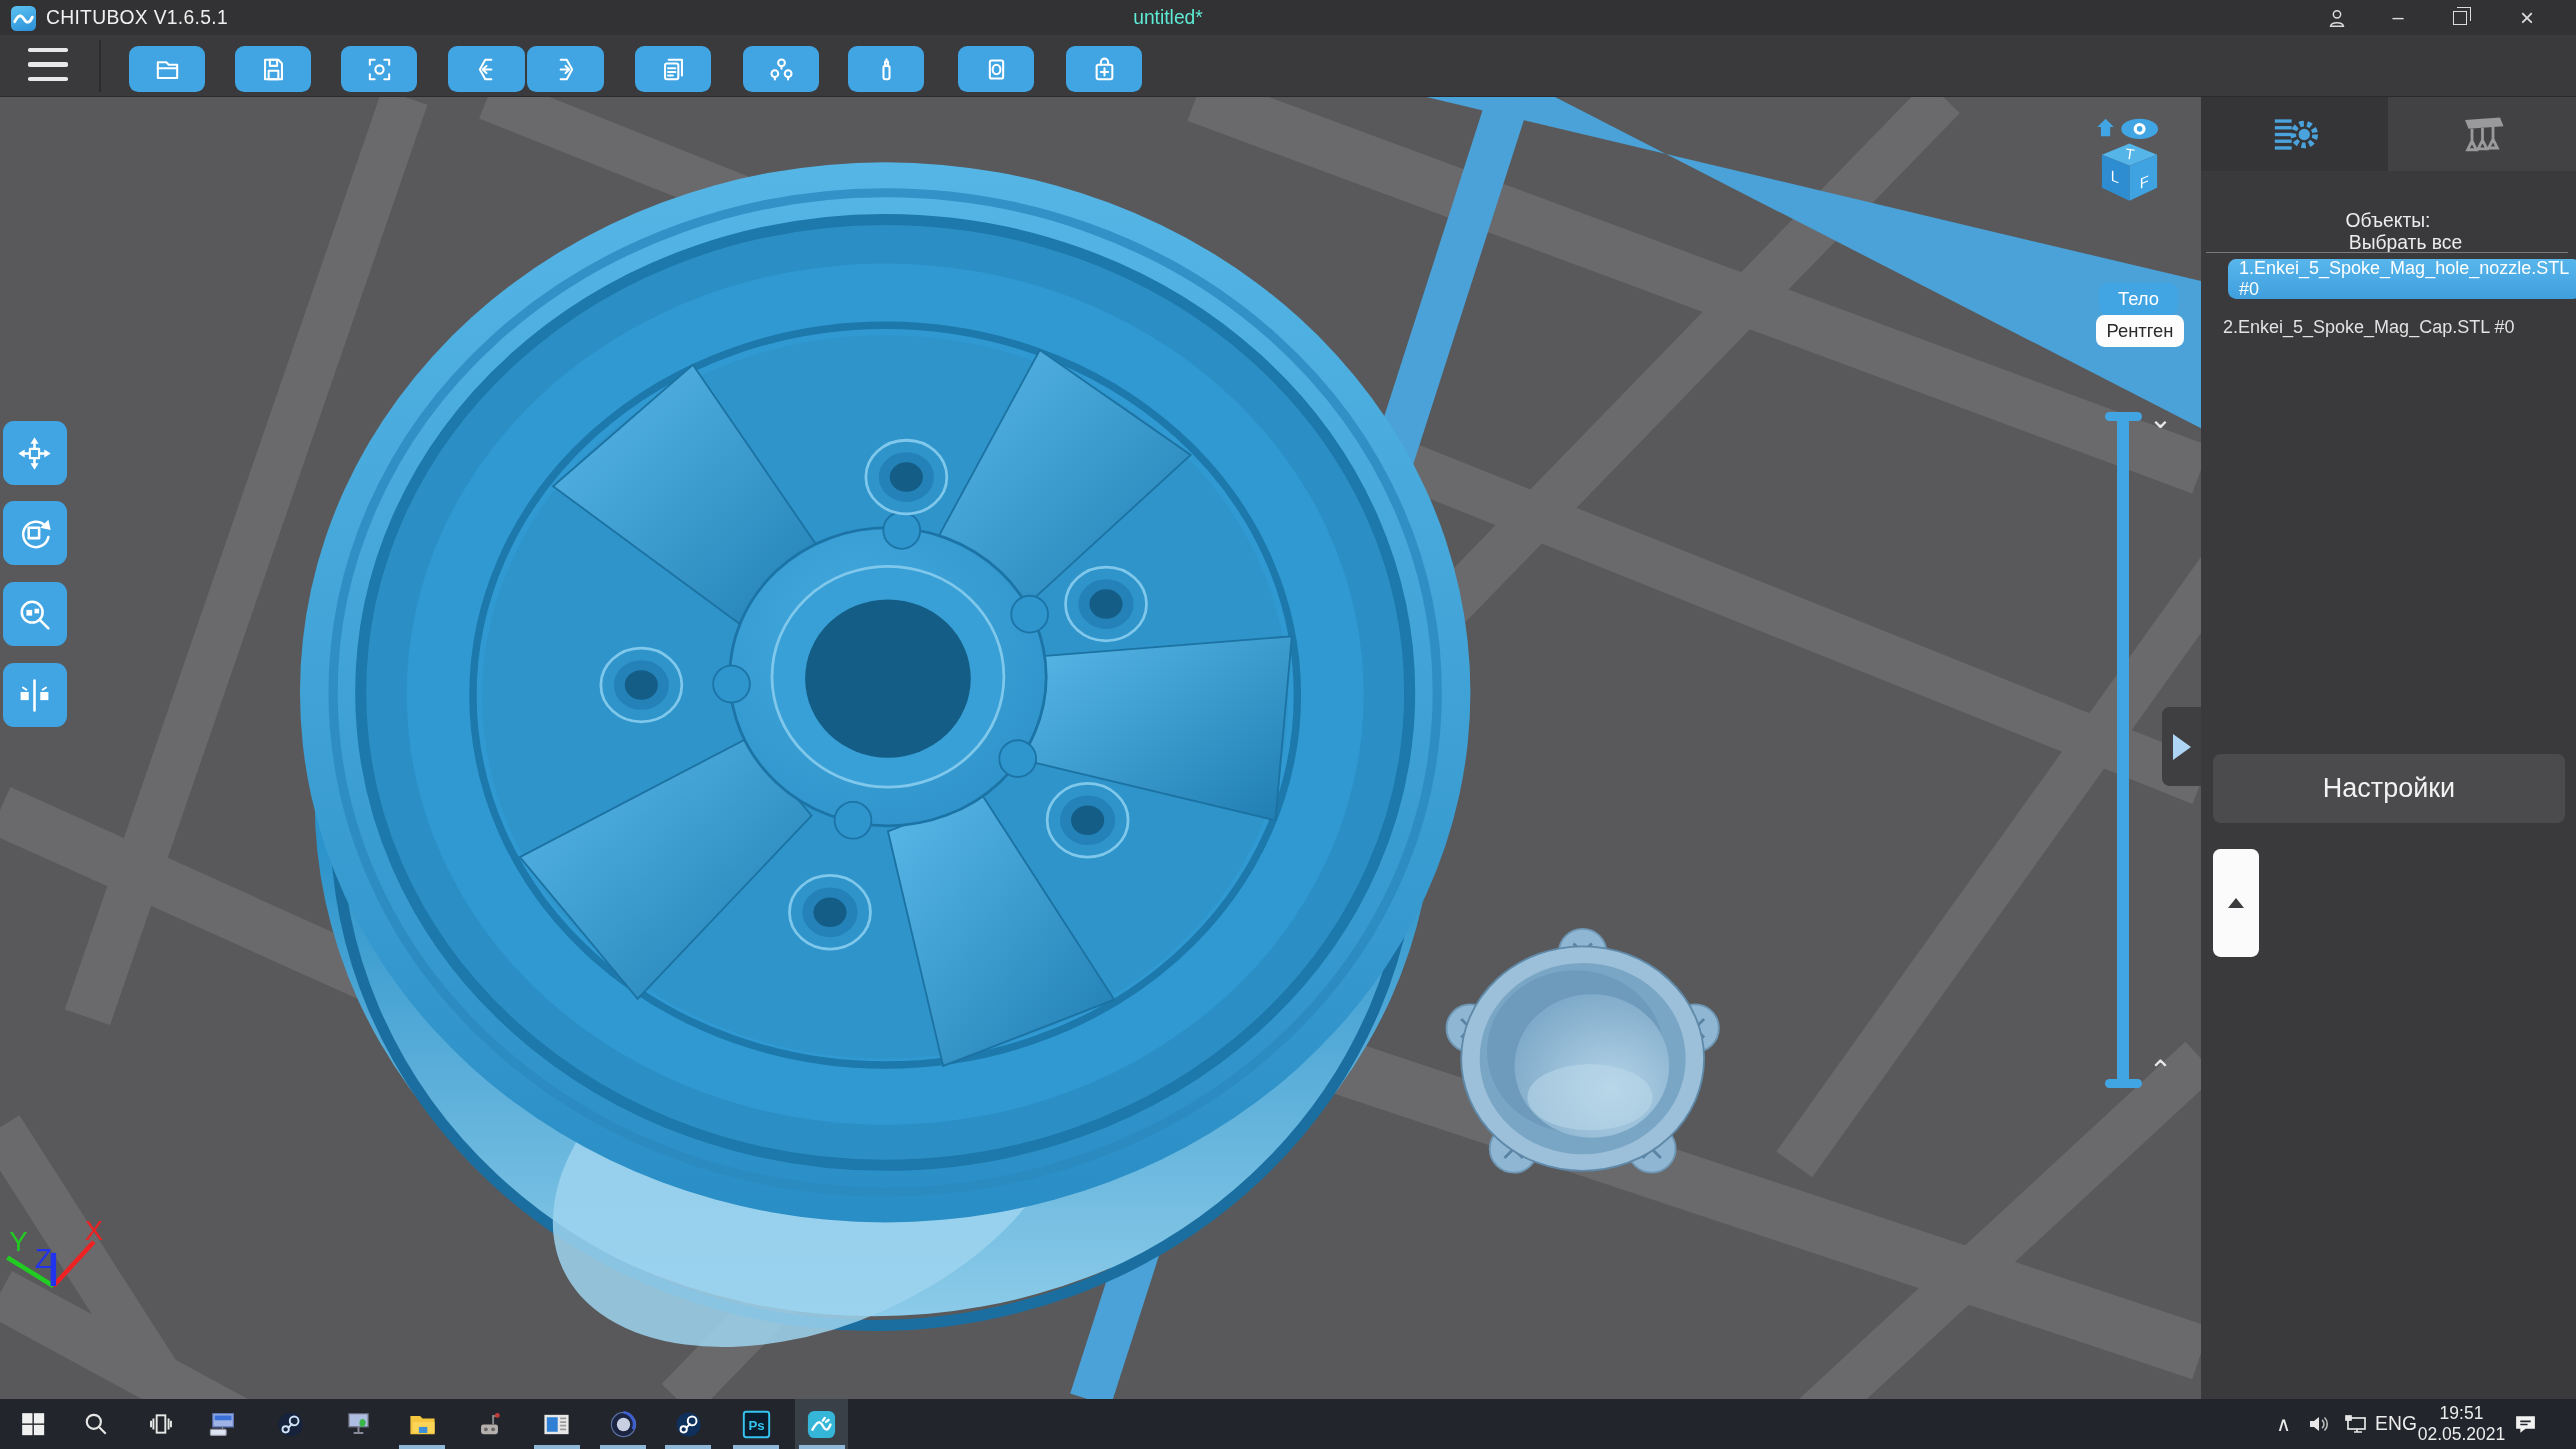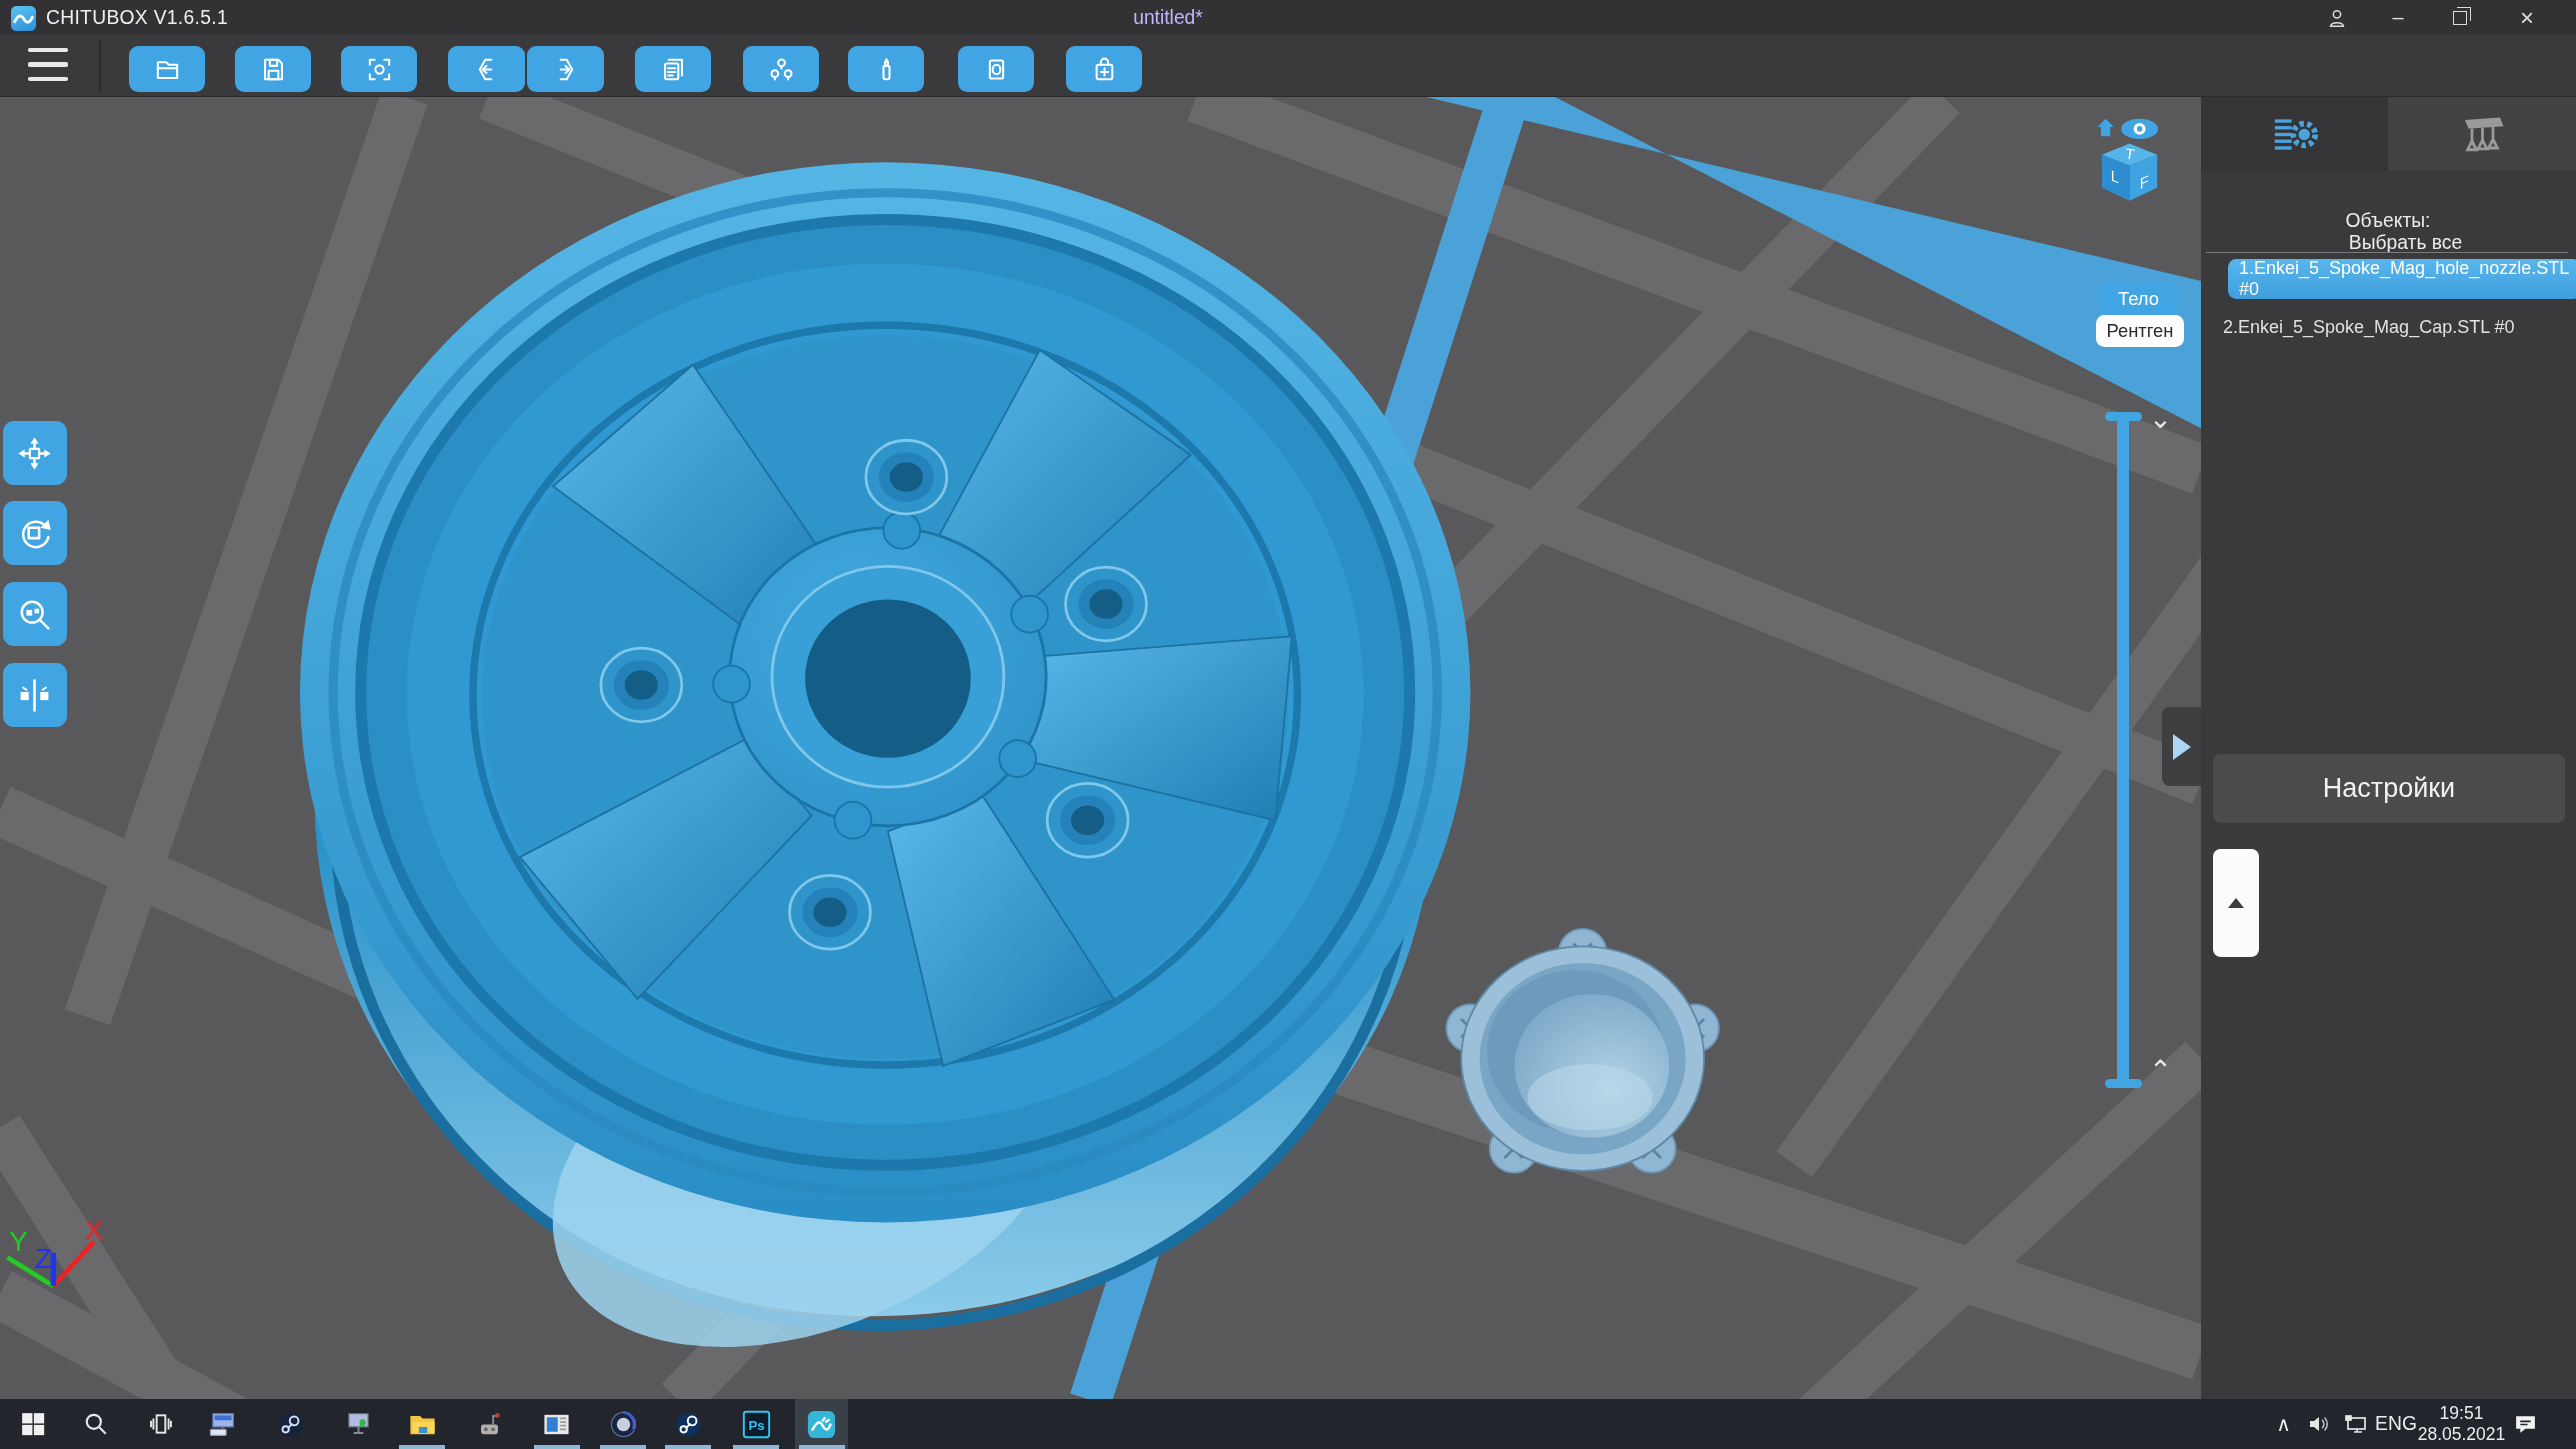--- a/index.html
+++ b/index.html
@@ -4,21 +4,21 @@
 <style>
   html,body{margin:0;padding:0;background:#000;}
   *{box-sizing:border-box;font-family:"Liberation Sans",sans-serif;}
   #root{position:relative;width:2576px;height:1449px;overflow:hidden;background:#59595b;}
   .abs{position:absolute;}
 
   
   #titlebar{left:0;top:0;width:2576px;height:35px;background:#323234;display:flex;align-items:center;}
   #app-logo{left:11px;top:5.5px;width:25px;height:25px;border-radius:5.5px;background:linear-gradient(160deg,#5cc3f2,#2b8fd8);}
   #app-title{left:46px;top:7.4px;color:#f0f0f0;font-size:19.3px;letter-spacing:0.3px;}
-  #doc-title{left:0;top:7.4px;width:2336px;text-align:center;color:#c4b5fd;font-size:19.3px;}
+  #doc-title{left:0;top:7.4px;width:2336px;text-align:center;color:#5eead4;font-size:19.3px;}
   .win-ctl{top:0;height:35px;width:52px;display:flex;align-items:center;justify-content:center;color:#dcdcdc;font-size:20px;}
   #ctl-user{left:2311px;}#ctl-min{left:2372px;}#ctl-max{left:2434px;}#ctl-close{left:2501px;font-size:24px;}
   .restore-box{width:14px;height:14px;border:1.4px solid #dcdcdc;position:relative;background:#323234;}
   .restore-box:before{content:"";position:absolute;left:2.8px;top:-4.6px;width:13px;height:13px;border:1.4px solid #dcdcdc;border-bottom:none;border-left:none;}
 
   
   #toolbar{left:0;top:35px;width:2576px;height:62px;background:#3a3a3c;border-bottom:0.9px solid #2a2a2c;}
   #hamburger{left:28px;top:48px;width:40px;height:33px;display:flex;flex-direction:column;justify-content:space-between;cursor:pointer;}
   #hamburger span{display:block;height:4.1px;background:#e8e8e8;border-radius:1.8px;}
   #tb-sep{left:99px;top:40px;width:1.8px;height:52px;background:#2c2c2e;}
@@ -539,21 +539,21 @@
   <div class="tray" style="left:2337px;width:37px">
     <svg width="24" height="24" viewBox="0 0 24 24" fill="none" stroke="#e6e6e6" stroke-width="1.7">
         <rect x="4" y="6" width="17" height="11"></rect>
         <path d="M10 20h8M13 17v3"></path>
         <rect x="2" y="4" width="5" height="4" fill="#e6e6e6"></rect>
       </svg>
     </div>
   <div class="tray" style="left:2372px;width:48px;font-size:19.3px">ENG</div>
   <div id="clock" class="tray">
     <span>19:51</span>
-    <span>28.05.2021</span>
+    <span>02.05.2021</span>
   </div>
   <div class="tray" style="left:2504px;width:42px">
     <svg width="25" height="25" viewBox="0 0 24 24">
         <path d="M3 4h18v12h-9l-5 4v-4H3z" fill="#f2f2f2"></path>
         <path d="M7 9h10M7 12h7" stroke="#22252b" stroke-width="1.6"></path>
       </svg>
     </div>
 
 </div>
 

